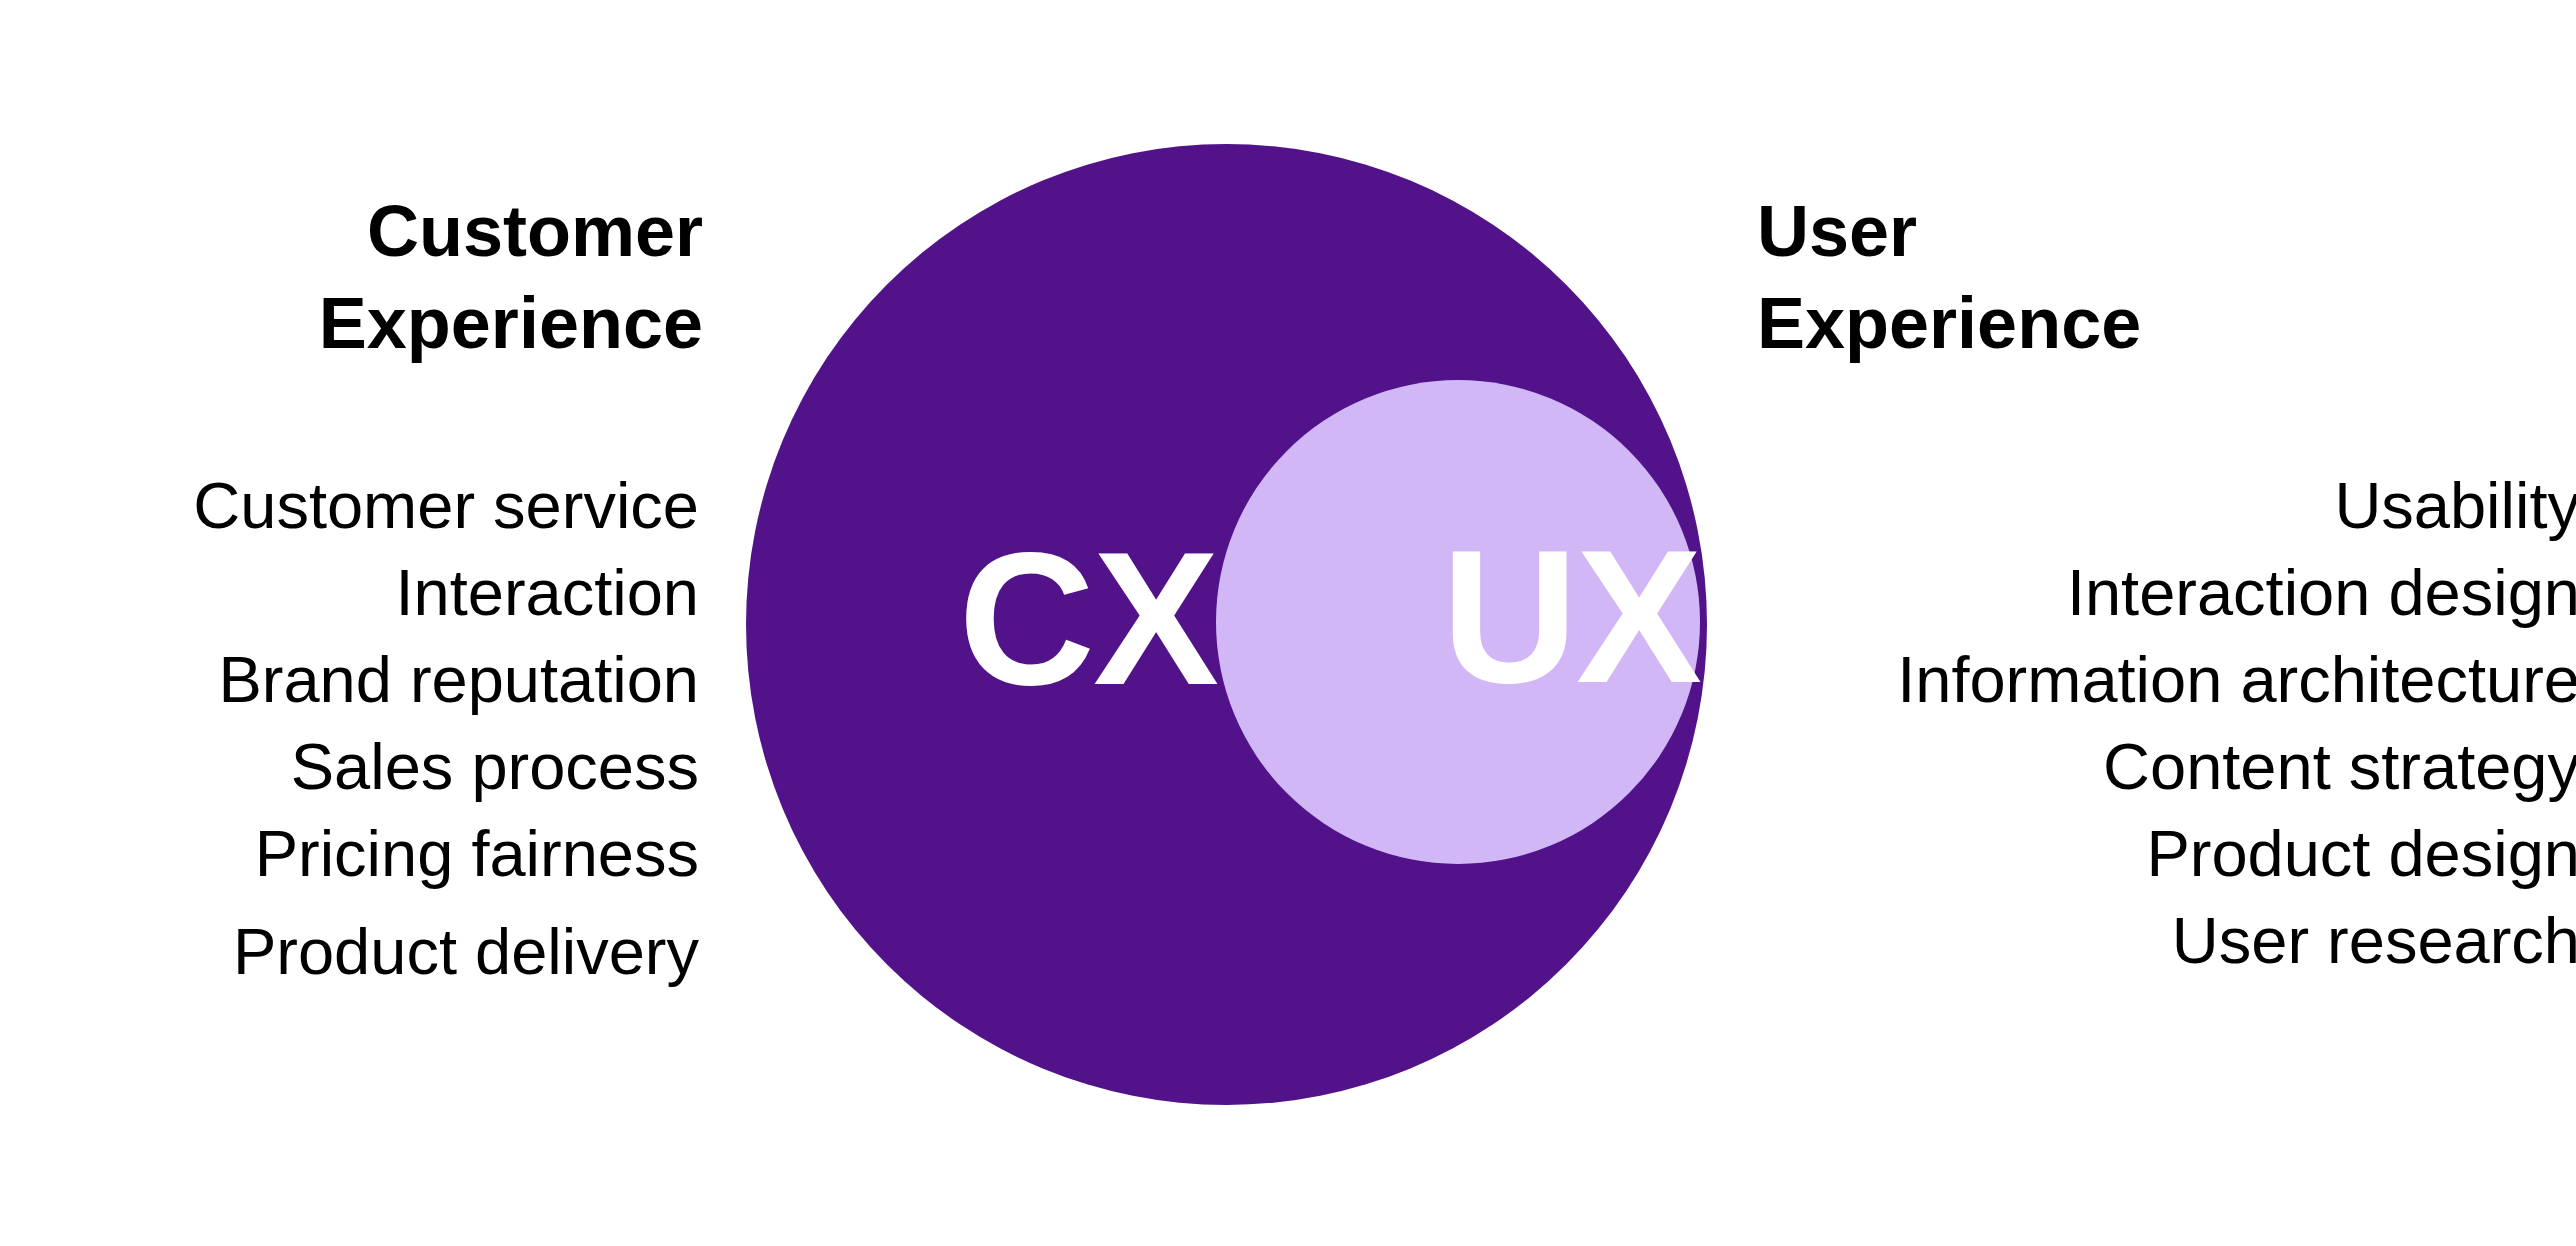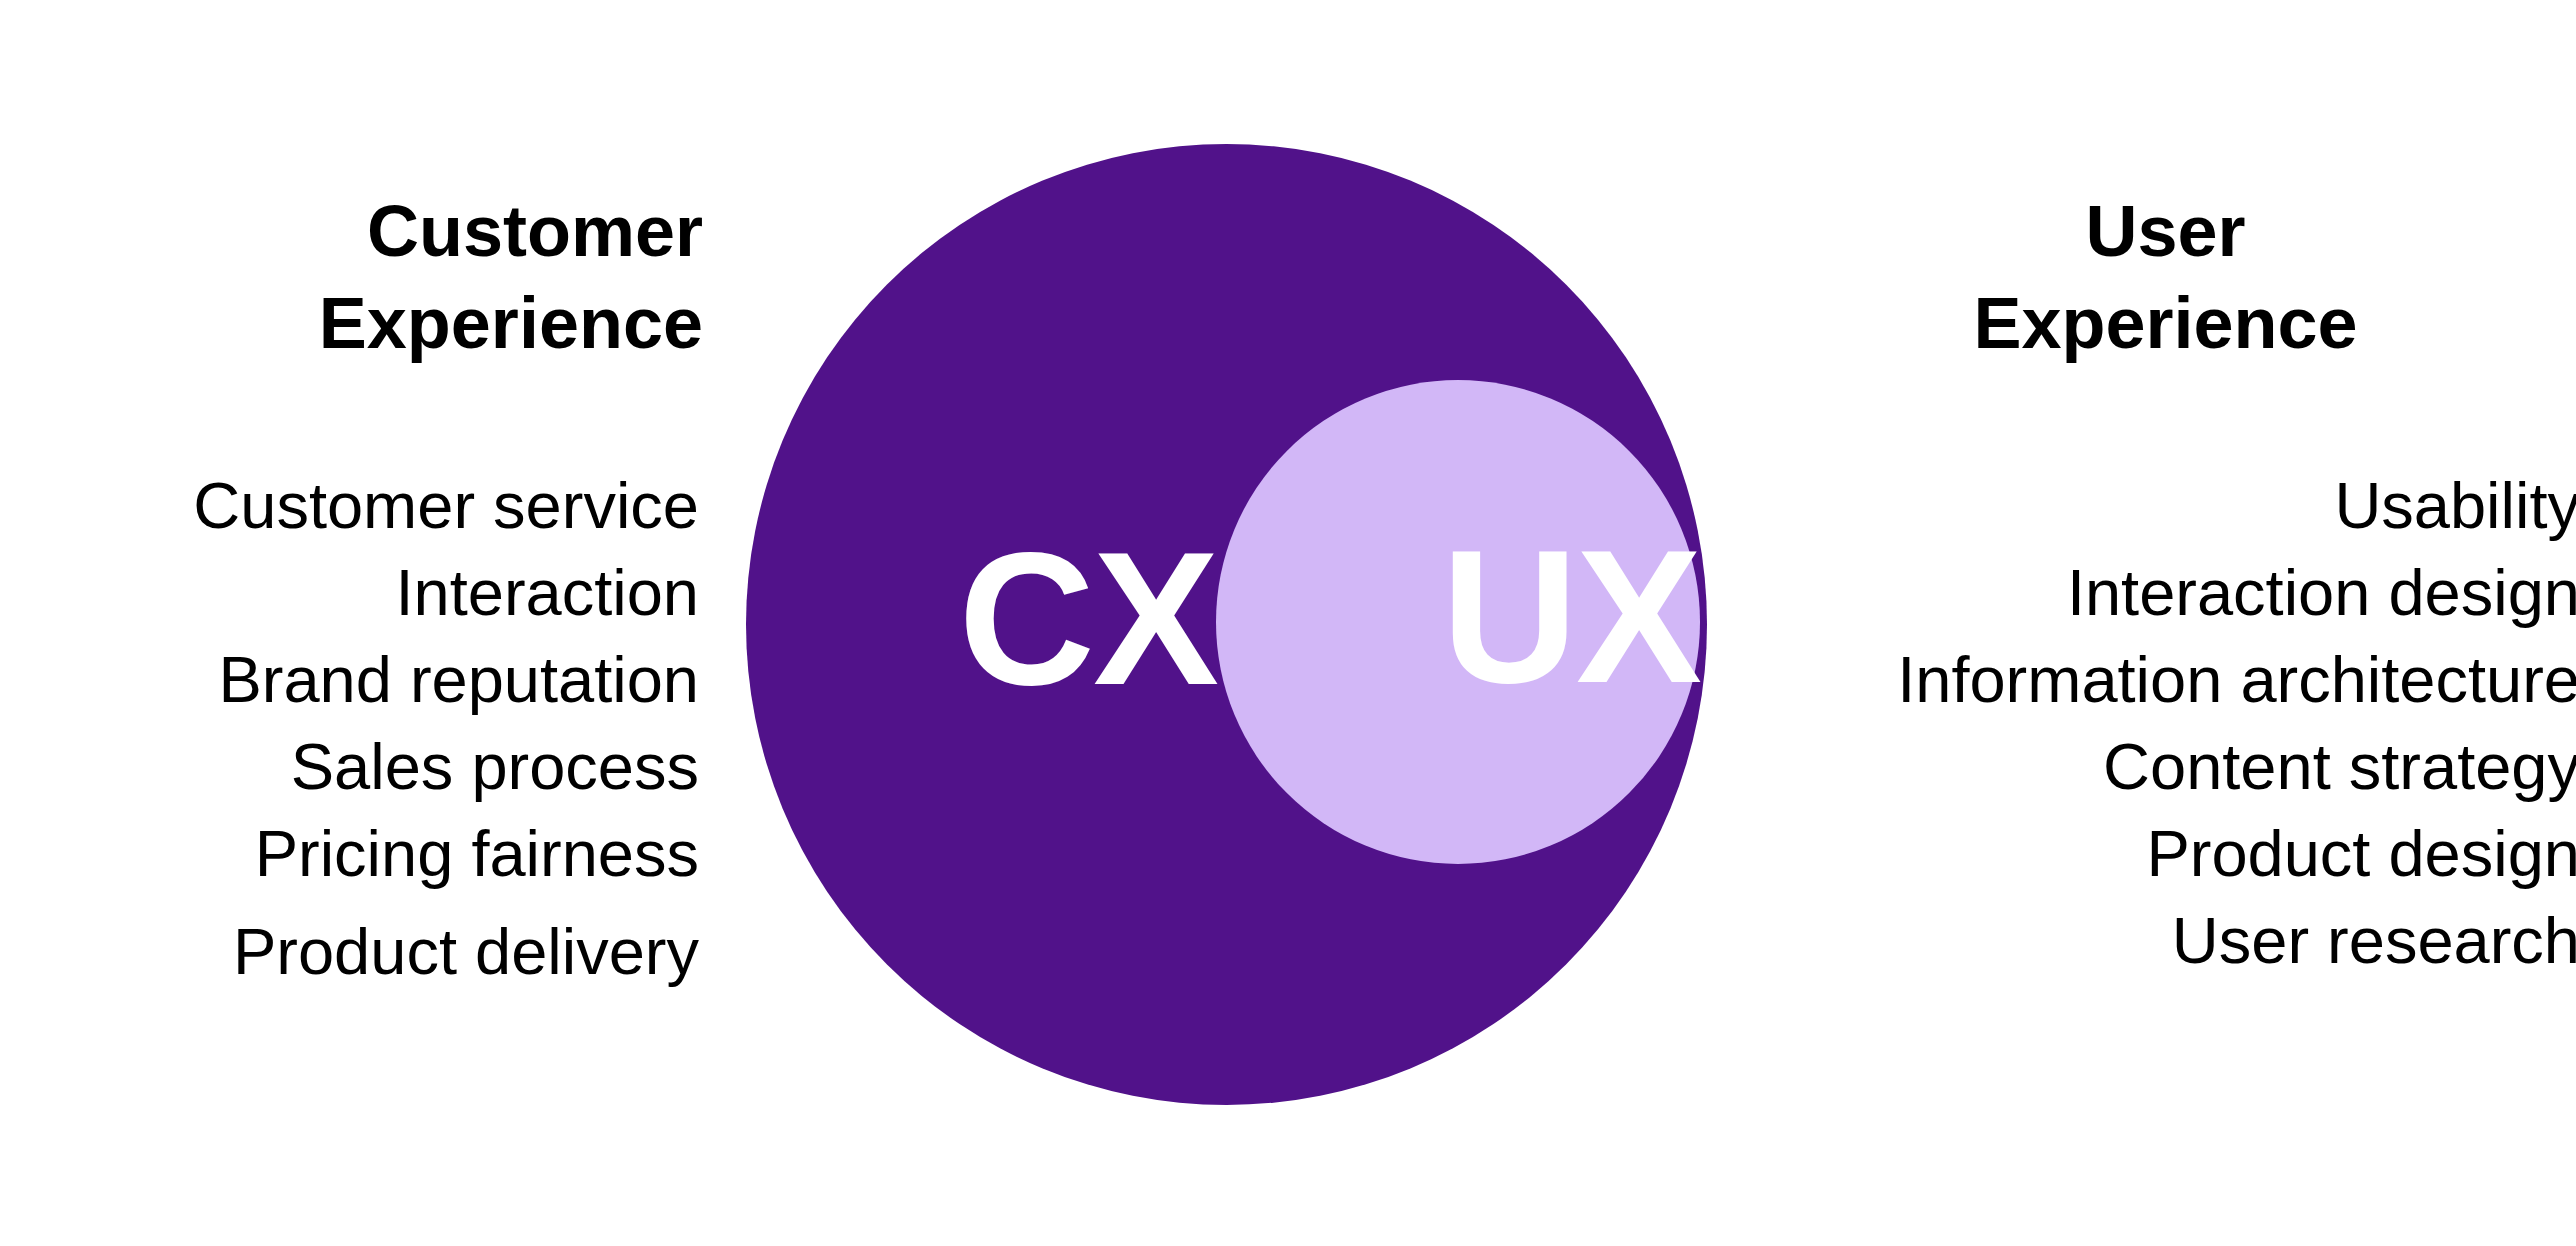--- a/index.html
+++ b/index.html
@@ -66,21 +66,21 @@
     letter-spacing: 0px;
   }
   .heading.left {
     left: 8px;
     width: 695px;
     text-align: right;
   }
   .heading.right {
     left: 1757px;
     width: 817px;
-    text-align: center;
+    text-align: left;
   }
   .aspect-list {
     position: absolute;
     top: 458px;
     margin: 4px;
     padding: 0;
     list-style: none;
     font-size: 65px;
     font-weight: 400;
     line-height: 87px;

